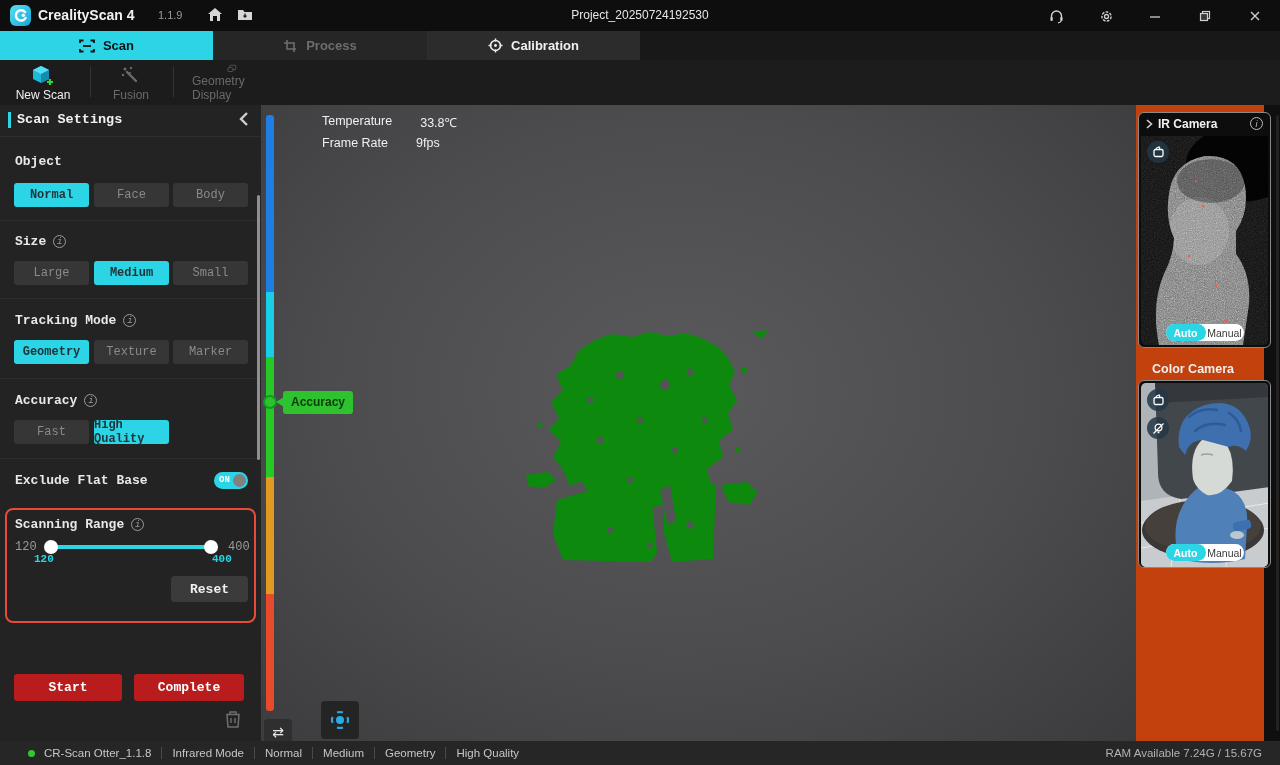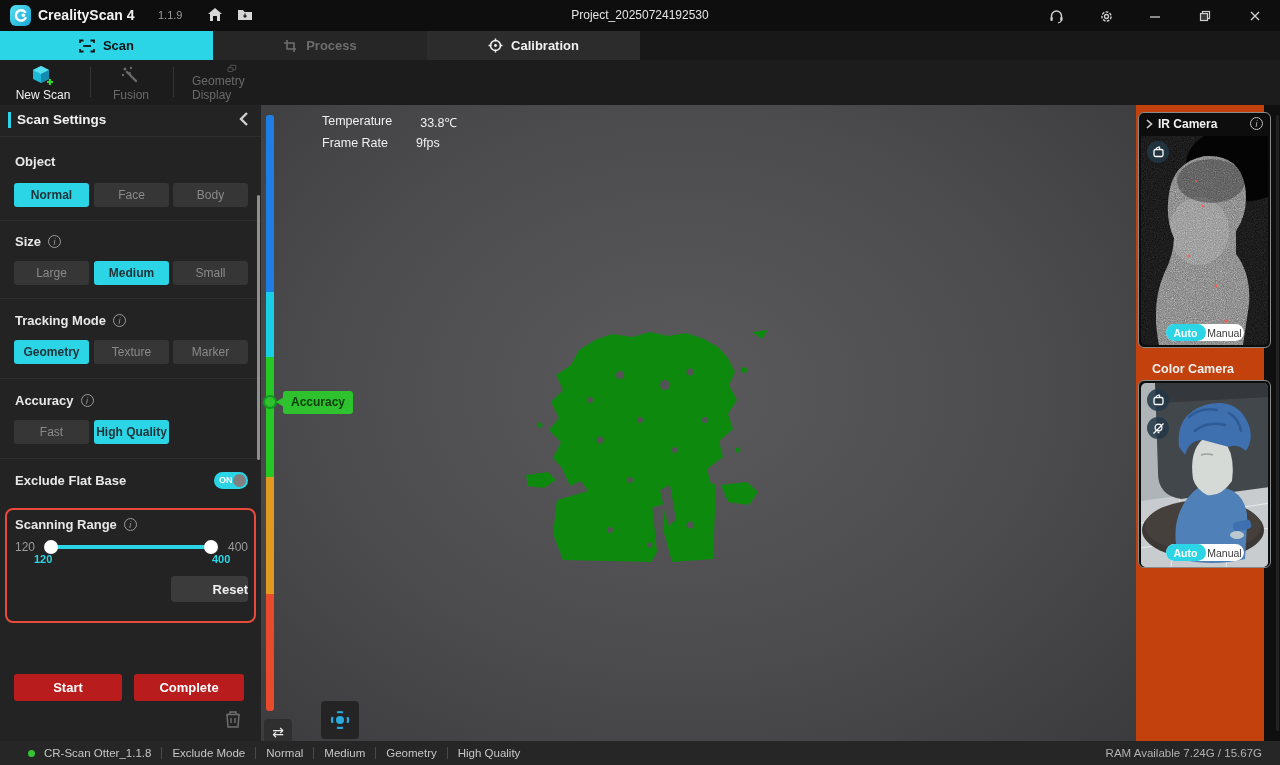--- a/index.html
+++ b/index.html
@@ -27,42 +27,42 @@
   .tab-calib { left:427px; width:213px; background:#2c2c2c; color:#f0f0f0; }
 
   
   #toolbar { position:absolute; left:0; top:60px; width:1280px; height:45px; background:#1c1c1c; }
   .tool { position:absolute; top:4px; width:80px; height:38px; display:flex; flex-direction:column;
           align-items:center; justify-content:space-between; }
   .tool-label { font-size:12px; }
   .tool-div { position:absolute; top:7px; width:1px; height:30px; background:#343434; }
 
   
-  #sidebar { position:absolute; left:0; top:105px; width:261px; height:636px; background:#232323; }
+  #sidebar { position:absolute; left:0; top:105px; width:261px; height:636px; background:#232323;font-family:Liberation Mono, monospace; }
   .sb-head { position:absolute; left:0; top:0; width:261px; height:30px; }
   .sb-accent { position:absolute; left:8px; top:7px; width:3px; height:16px; background:#2bd5e5; }
   .sb-title { position:absolute; left:17px; top:7px; font-size:13.5px; font-weight:bold; color:#f0f0f0; }
   .sb-collapse { position:absolute; right:8px; top:6px; width:16px; height:18px; color:#cfcfcf; }
   .sb-div { position:absolute; left:0; width:261px; height:1px; background:#2e2e2e; }
   .sec-title { position:absolute; left:15px; font-size:13px; font-weight:bold; color:#e8e8e8; display:flex; align-items:center; }
   .info { display:inline-block; width:13px; height:13px; border:1px solid #9a9a9a; border-radius:50%;
           color:#9a9a9a; font-size:9px; line-height:12px; text-align:center; font-style:italic; margin-left:7px; font-weight:normal; }
   .seg { position:absolute; height:24px; border-radius:3px; background:#363636; color:#8a8a8a; font-size:12px;
          display:flex; align-items:center; justify-content:center; cursor:pointer; }
   .seg.active { background:#2bd5e5; color:#20343a; font-weight:bold; }
   .toggle { position:absolute; width:34px; height:17px; border-radius:9px; background:#2bd5e5; cursor:pointer; }
   .toggle-txt { position:absolute; left:5px; top:3px; font-size:9px; font-weight:bold; color:#ffffff; }
   .toggle-knob { position:absolute; right:2px; top:2px; width:13px; height:13px; border-radius:50%; background:#808080; }
   .hl-box { position:absolute; left:5px; top:403px; width:251px; height:115px; border:2px solid #ea4a3a; border-radius:8px; }
   .slider-track { position:absolute; left:48px; top:440px; width:166px; height:4px; background:#2bd5e5; border-radius:2px; }
   .slider-knob { position:absolute; top:-5px; width:14px; height:14px; border-radius:50%; background:#ffffff; cursor:grab; }
   .range-num { position:absolute; font-size:12px; color:#9a9a9a; }
   .range-val { position:absolute; font-size:11px; font-weight:bold; color:#2bd5e5; }
   .reset-btn { position:absolute; left:171px; top:471px; width:77px; height:26px; background:#3b3b3b; border:none;
-               border-radius:4px; color:#f0f0f0; font-size:13px; font-weight:bold; cursor:pointer; font-family:inherit;text-align:right; }
+               border-radius:4px; color:#f0f0f0; font-size:13px; font-weight:bold; cursor:pointer; font-family:inherit; }
   .action-btn { position:absolute; top:569px; height:27px; border:none; border-radius:3px; background:#b91c1c;
                 color:#ffffff; font-size:13px; font-weight:bold; cursor:pointer; font-family:inherit; }
   .sb-scroll { position:absolute; left:257px; top:90px; width:3px; height:265px; background:#8f8f8f; border-radius:2px; }
 
   
   #viewport { position:absolute; left:261px; top:105px; width:875px; height:636px;
               background:radial-gradient(ellipse at 48% 45%, #5a5a5d 0%, #4c4c4f 55%, #3b3b3e 100%); }
   .vp-stat { position:absolute; left:61px; color:#f0f0f0; font-size:12.5px; display:flex; gap:28px; }
   .gbar-seg { position:absolute; left:5px; width:8px; }
   .g-ind { position:absolute; left:2px; top:290px; width:14px; height:14px; border-radius:50%;
@@ -463,21 +463,21 @@
         <span class="pill-auto">Auto</span>
         <span class="pill-manual">Manual</span>
       </div>
     </div>
     <div class="rp-scroll"></div>
   </div>
 
   <div id="statusbar">
     <span class="sb-dot"></span>
     <span class="sb-item" style="padding-left:0;">CR-Scan Otter_1.1.8</span>
-    <span class="sb-item">Exclude Mode</span>
+    <span class="sb-item">Infrared Mode</span>
     <span class="sb-item">Normal</span>
     <span class="sb-item">Medium</span>
     <span class="sb-item">Geometry</span>
     <span class="sb-item">High Quality</span>
     <span class="sb-ram">RAM Available 7.24G / 15.67G</span>
   </div>
 
 </div>
 
 </body></html>

